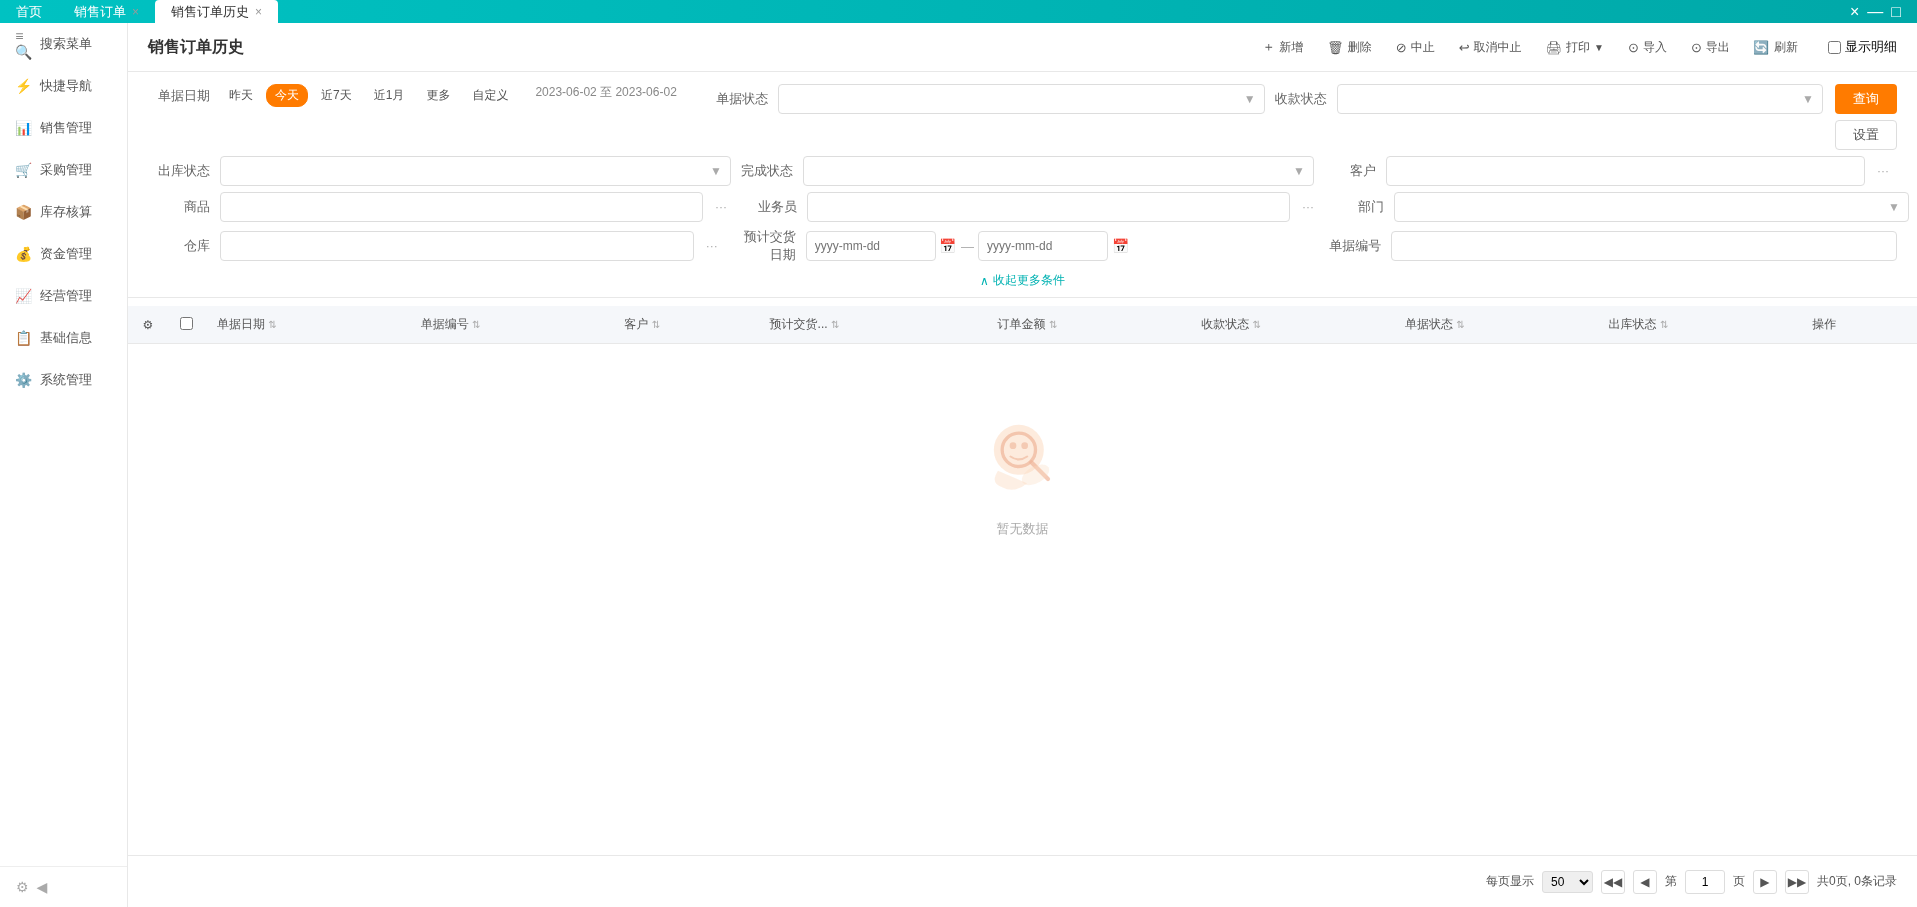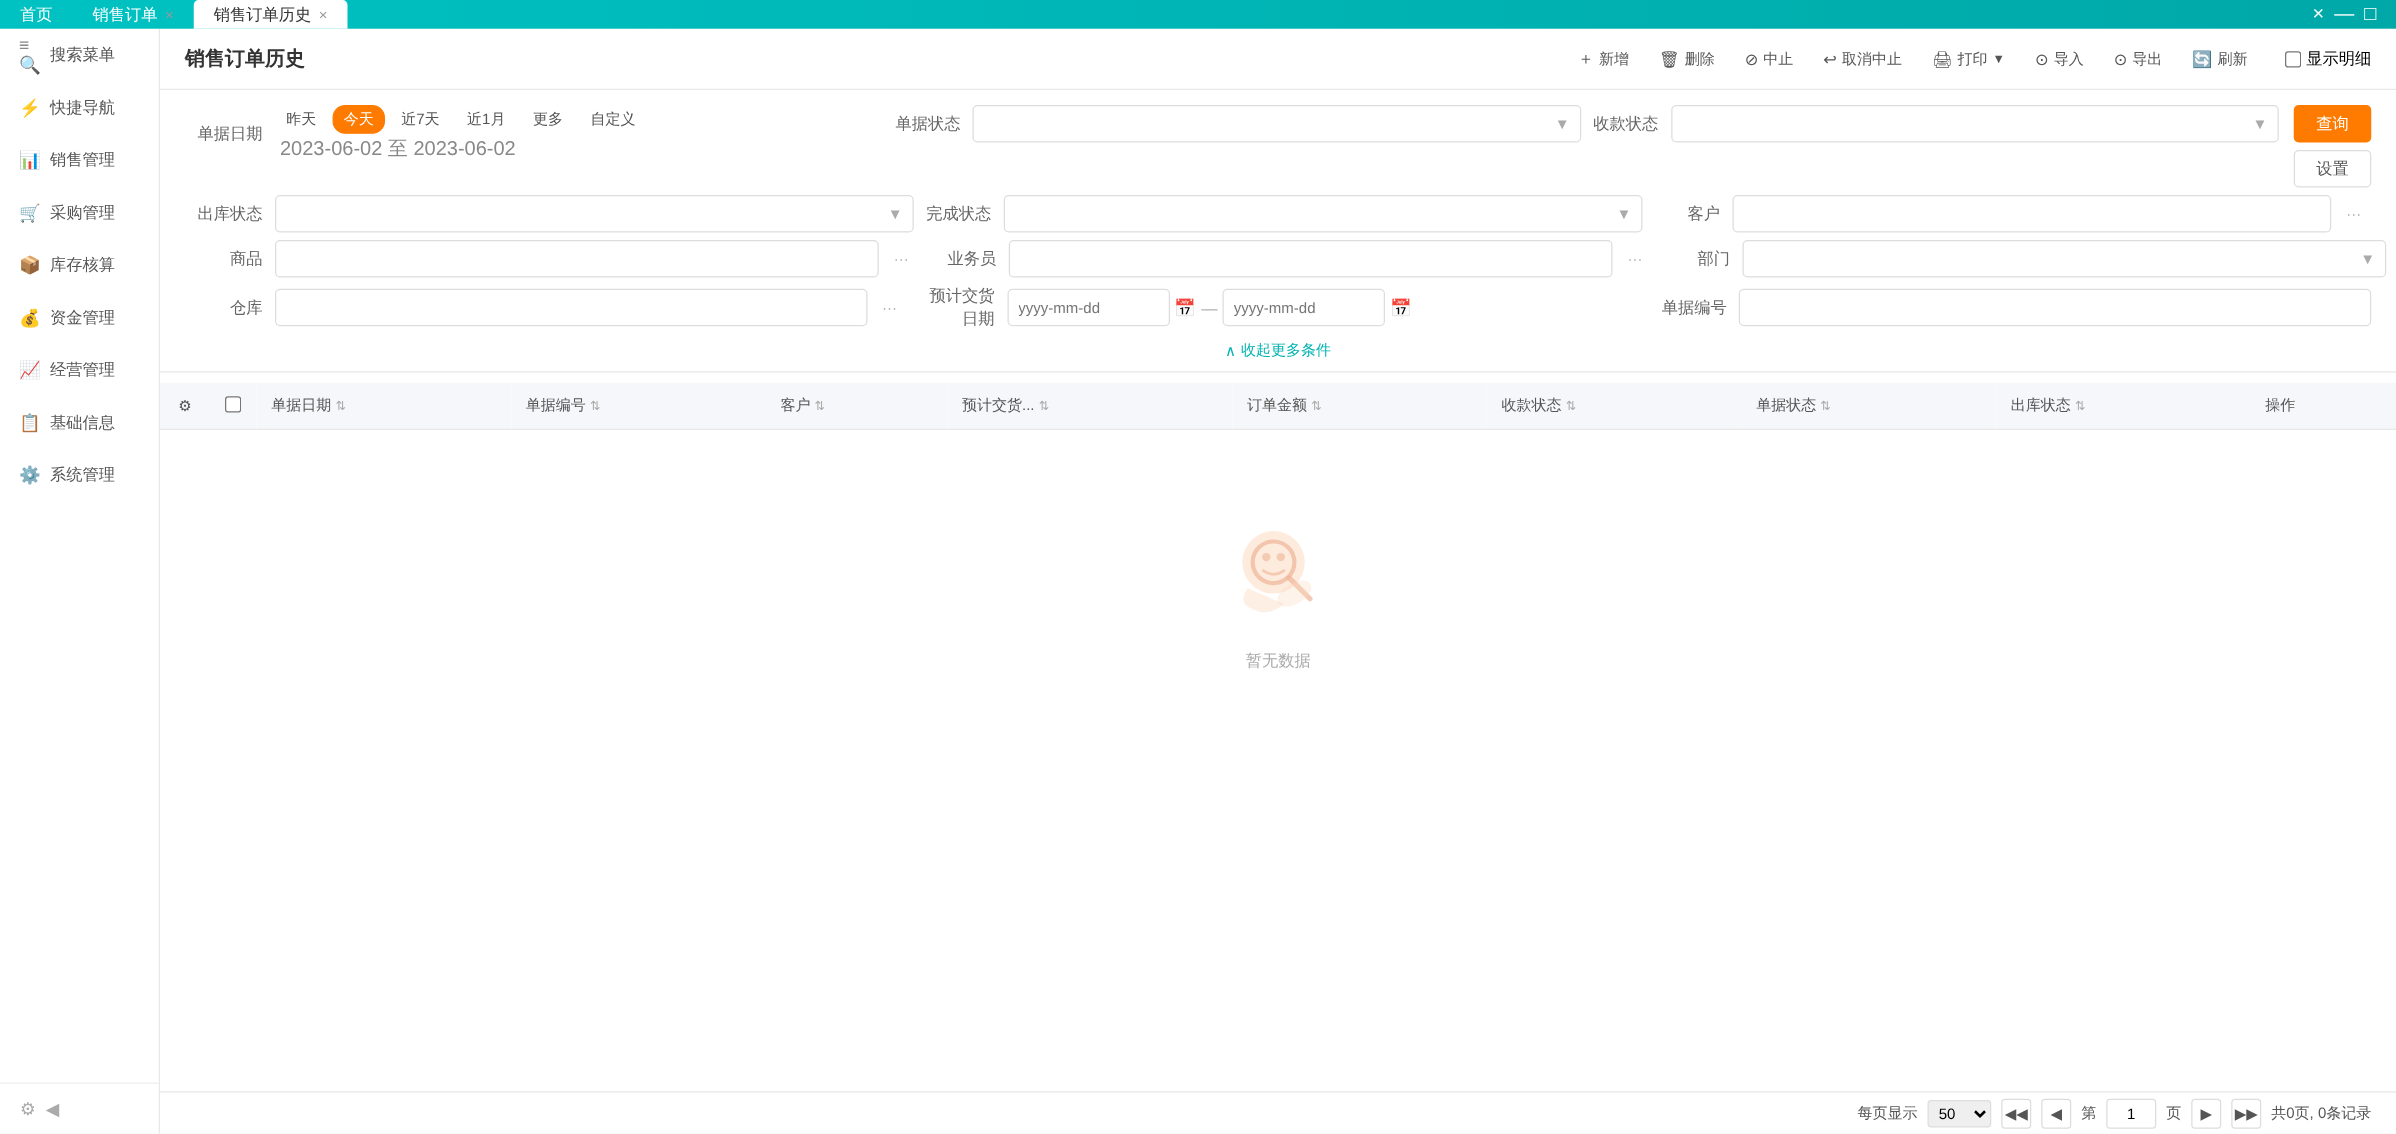--- a/index.html
+++ b/index.html
@@ -150,23 +150,23 @@
       background: none;
       border: 1px solid transparent;
     }
     .date-tab.active {
       background: #ff7b00;
       color: white;
       border-color: #ff7b00;
       border-radius: 10px;
     }
     .date-range {
-      font-size: 16px;
+      font-size: 12px;
       color: #888;
-      margin-left: 4px;
+      margin-left: 16px;
     }
     .select-control {
       flex: 1;
       height: 30px;
       border: 1px solid #ddd;
       border-radius: 4px;
       padding: 0 8px;
       display: flex;
       align-items: center;
       justify-content: space-between;
@@ -269,21 +269,21 @@
     }
     .empty-icon {
       width: 100px;
       height: 100px;
       margin-bottom: 16px;
       opacity: 0.7;
     }
 
     
     .pagination-bar {
-      height: 34px;
+      height: 52px;
       background: white;
       border-top: 1px solid #e8e8e8;
       display: flex;
       align-items: center;
       justify-content: flex-end;
       padding: 4px 20px;
       gap: 8px;
       font-size: 12px;
       color: #555;
       flex-shrink: 0;
@@ -484,21 +484,21 @@
           </div>
         </div>
       </div>
 
       <div class="filter-outer">
 
         <div style="display:grid; grid-template-columns: 1fr 1fr 1fr auto; gap:0; padding:12px 20px 6px 20px; background:white; align-items:start;">
 
           <div class="filter-cell">
             <span class="filter-cell-label">单据日期</span>
-            <div class="filter-cell-control" style="flex-direction:column; align-items:flex-start; gap:2px;">
+            <div class="filter-cell-control" style="flex-direction:row; align-items:flex-start; gap:2px;">
               <div class="date-tabs">
                 <span class="date-tab">昨天</span>
                 <span class="date-tab active">今天</span>
                 <span class="date-tab">近7天</span>
                 <span class="date-tab">近1月</span>
                 <span class="date-tab">更多</span>
                 <span class="date-tab">自定义</span>
               </div>
               <span class="date-range">2023-06-02 至 2023-06-02</span>
             </div>

